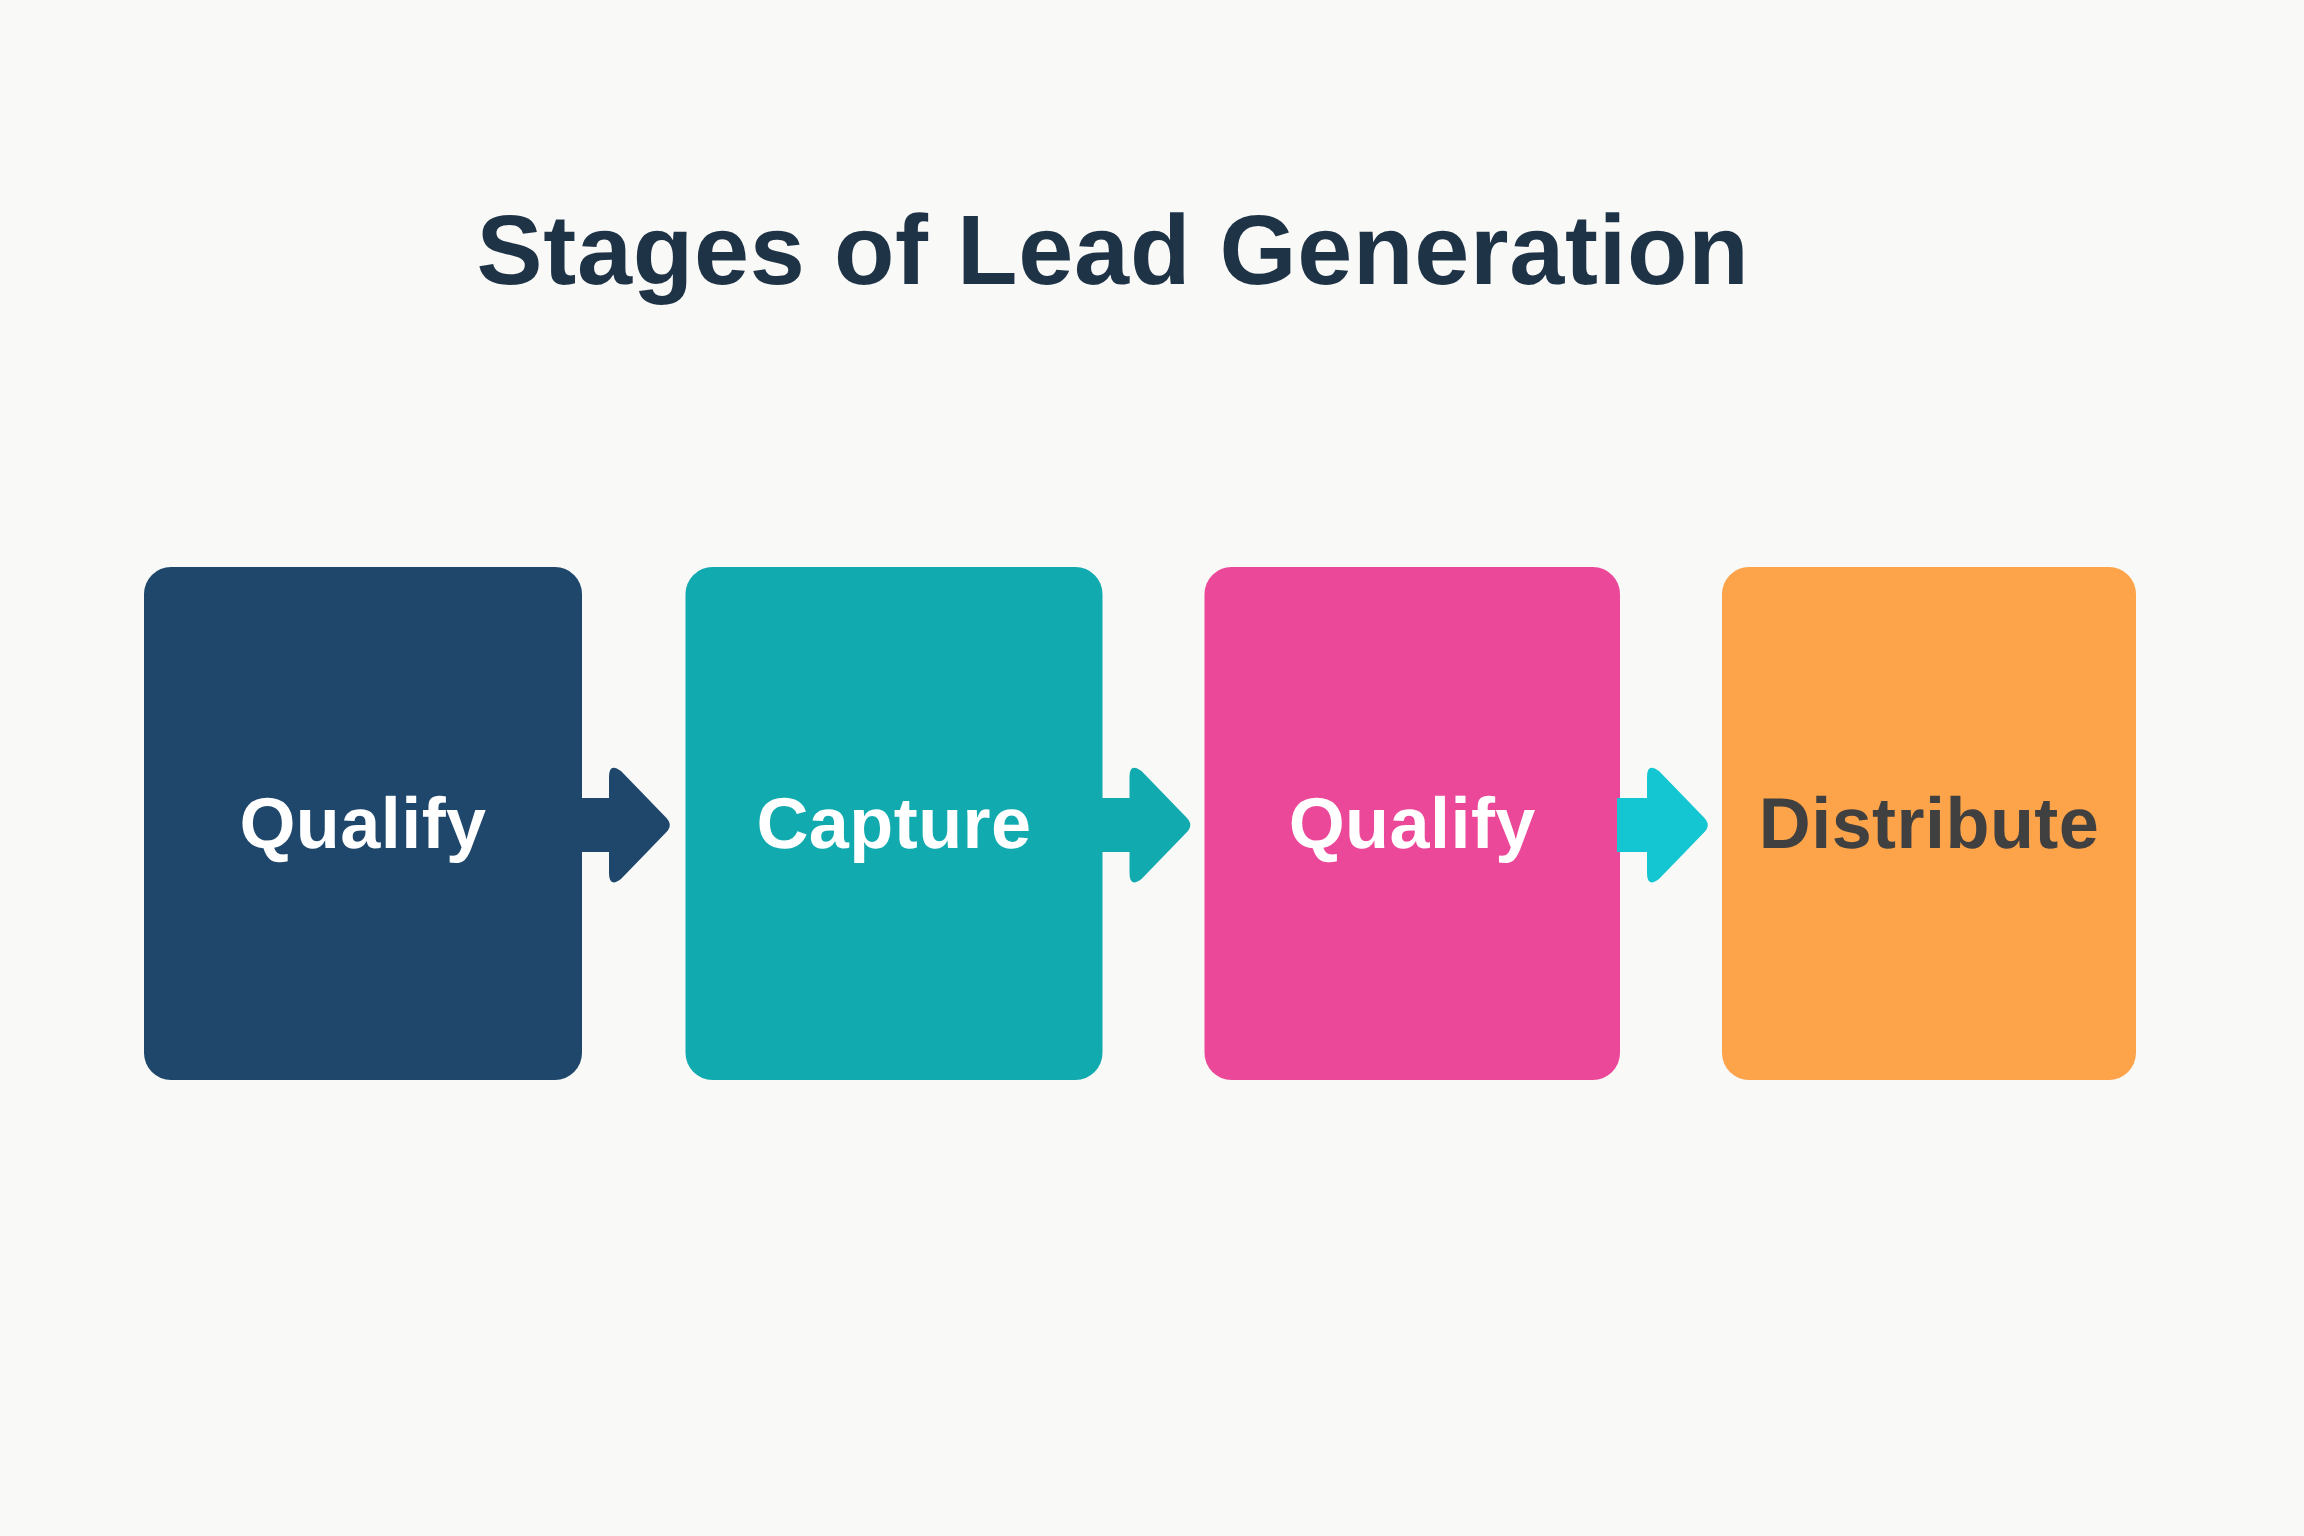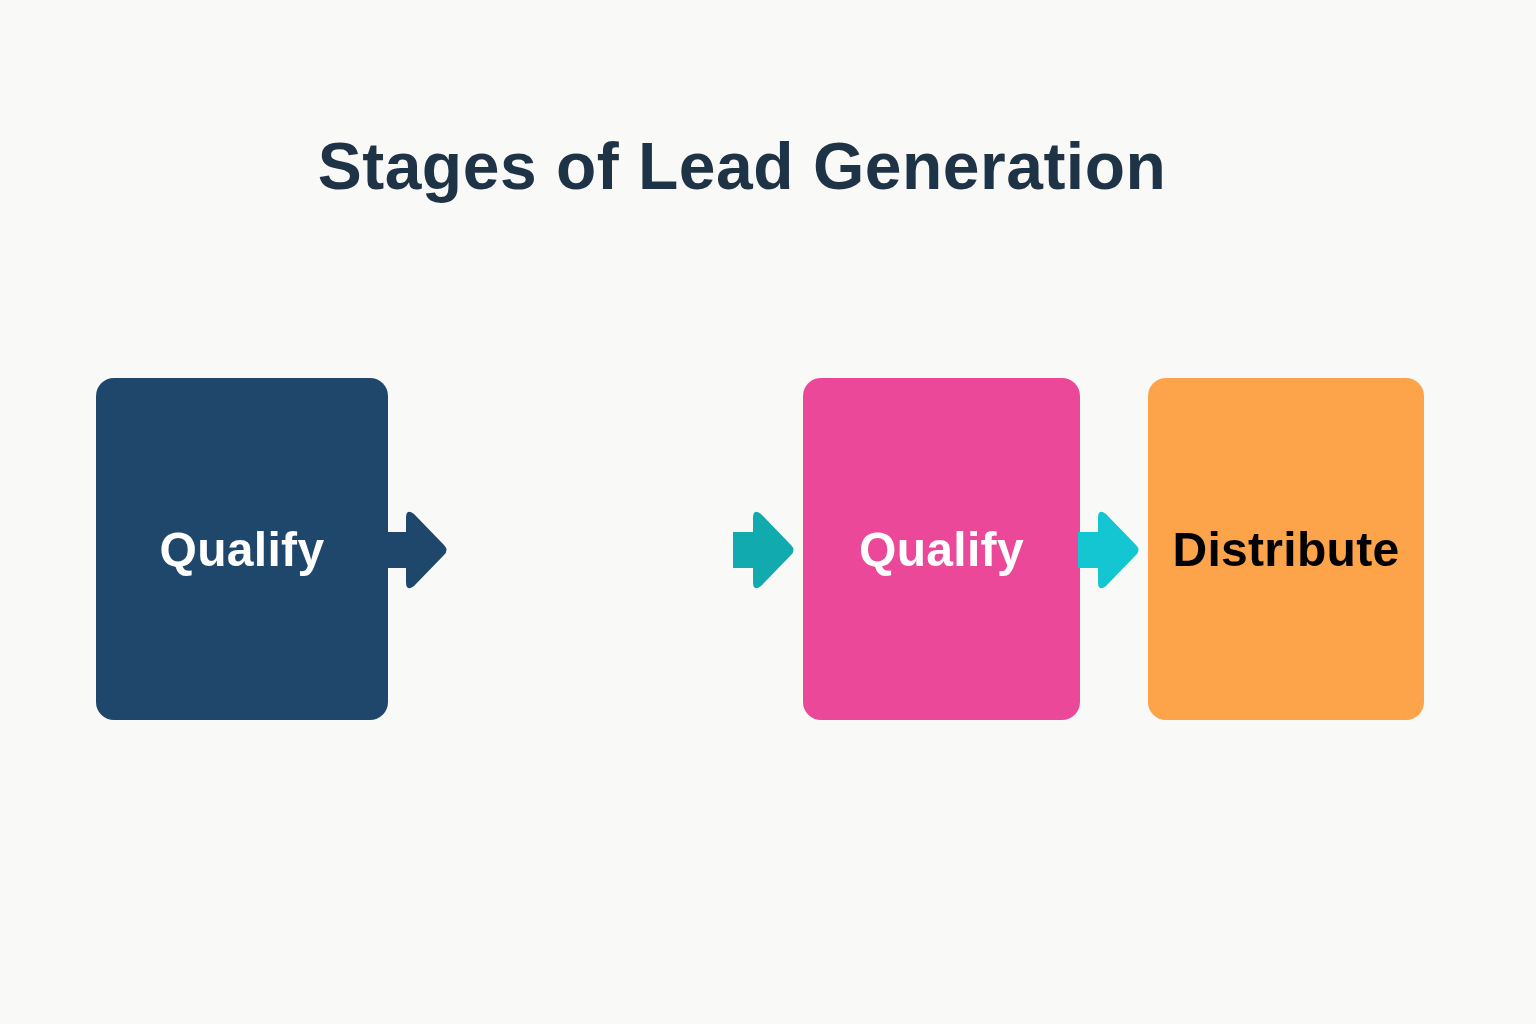--- a/index.html
+++ b/index.html
@@ -62,33 +62,36 @@
   <div class="stage" style="background: rgb(31, 71, 107); left: 96px; width: 292px;">
     <span class="stage-label" style="color: rgb(255, 255, 255);">Qualify</span>
   </div>
 
   <div class="arrow" style="left: 386px;">
     <svg width="62" height="84" viewBox="0 0 62 84">
       <path d="M0 24 H20 V10 Q20 0 28 6 L58 37 Q63 42 58 47 L28 78 Q20 84 20 74 V60 H0 Z" fill="#1f476b"></path>
     </svg>
   </div>
 
+  <div class="stage" style="background: rgb(16, 170, 175); left: 457px; width: 278px;">
+    <span class="stage-label" style="color: rgb(255, 255, 255);">Capture</span>
+  </div>
 
   <div class="arrow" style="left: 733px;">
     <svg width="62" height="84" viewBox="0 0 62 84">
       <path d="M0 24 H20 V10 Q20 0 28 6 L58 37 Q63 42 58 47 L28 78 Q20 84 20 74 V60 H0 Z" fill="#10aaaf"></path>
     </svg>
   </div>
 
   <div class="stage" style="background: #ec4899; left: 803px; width: 277px;">
     <span class="stage-label" style="color: rgb(255, 255, 255);">Qualify</span>
   </div>
 
   <div class="arrow" style="left: 1078px;">
     <svg width="62" height="84" viewBox="0 0 62 84">
       <path d="M0 24 H20 V10 Q20 0 28 6 L58 37 Q63 42 58 47 L28 78 Q20 84 20 74 V60 H0 Z" fill="#14c6d1"></path>
     </svg>
   </div>
 
   <div class="stage" style="background: rgb(253, 164, 75); left: 1148px; width: 276px;">
-    <span class="stage-label" style="color: #000000;">Distribute</span>
+    <span class="stage-label" style="color: #404040;">Distribute</span>
   </div>
 </div>
 
 </body></html>

